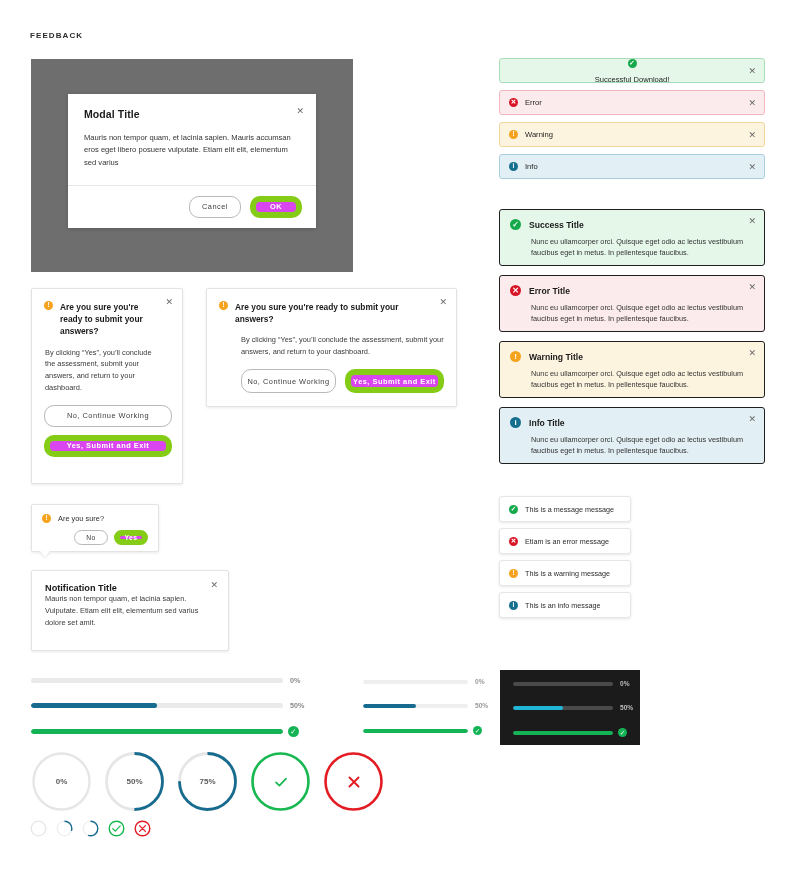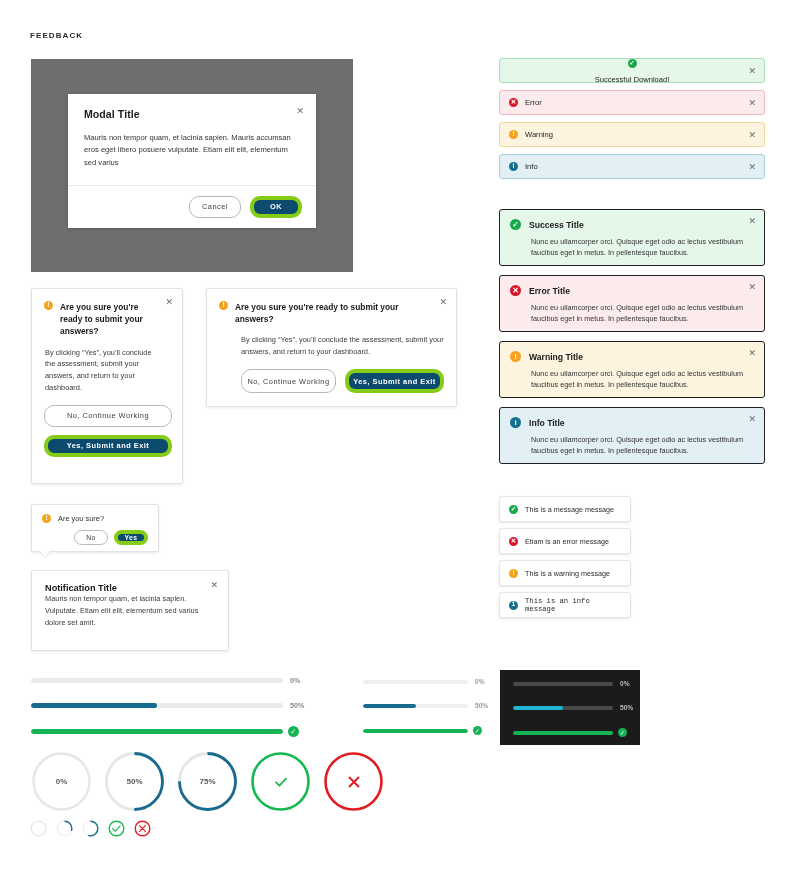--- a/index.html
+++ b/index.html
@@ -34,21 +34,21 @@
   .modal-footer {
     border-top: 1px solid #e6e6e6; padding: 10px 14px;
     display: flex; justify-content: flex-end; gap: 9px;
   }
   .btn {
     font-family: Liberation Sans, sans-serif;
     font-size: 7.4px; letter-spacing: .5px; cursor: pointer;
     border-radius: 10px; display: flex; align-items: center; justify-content: center;
   }
   .btn-secondary { background: #fff; border: 1px solid #b9b9b9; color: #3d3d3d; }
-  .btn-primary { background: #0c4a6e; border: 4px solid #84cc16; color: #fff; font-weight: 700; }
+  .btn-primary { background: #d946ef; border: 6px solid #84cc16; color: #fff; font-weight: 700; }
   .modal-footer .btn { width: 52px; height: 22px; }
   .close-x {
     position: absolute; cursor: pointer; color: #6b6b6b;
     font-size: 9px; line-height: 1; font-family: "Liberation Sans", sans-serif;
   }
 
   
   .card {
     position: absolute; background: #fff; border: 1px solid #e3e3e3;
     border-radius: 2px; box-shadow: 0 1px 3px rgba(0,0,0,.09);
@@ -306,21 +306,21 @@
     <span class="toast-label">This is a message message</span>
   </div>
   <div class="toast" style="top:528px;">
     <span class="ic ic-sm ic-error">✕</span>
     <span class="toast-label">Etiam is an error message</span>
   </div>
   <div class="toast" style="top:560px;">
     <span class="ic ic-sm ic-warning">!</span>
     <span class="toast-label">This is a warning message</span>
   </div>
-  <div class="toast" style="top:592px;font-family:Liberation Mono, monospace;">
+  <div class="toast" style="top:592px;">
     <span class="ic ic-sm ic-info">i</span>
     <span class="toast-label">This is an info message</span>
   </div>
 
   <div class="pgroup pg-wide">
     <div class="prow">
       <div class="track">
           <div class="fill" style="width:0%;background:#eaeaea;"></div>
         </div>
       <span class="plabel">0%</span>

